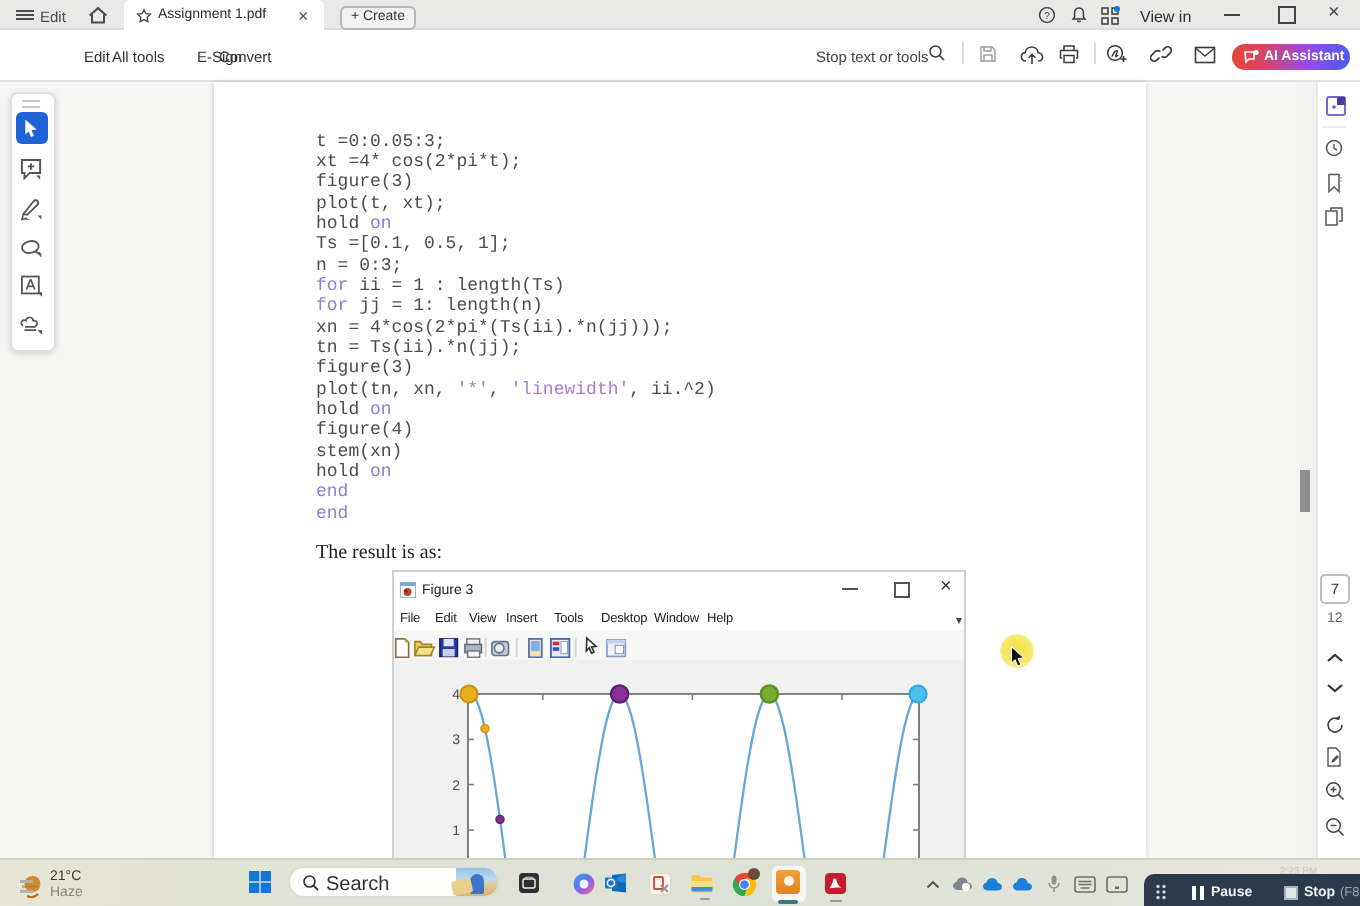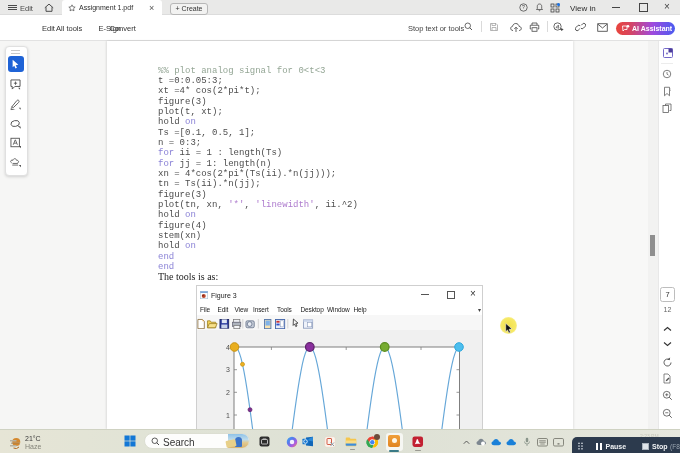--- a/index.html
+++ b/index.html
@@ -147,41 +147,41 @@
   <rect x="3" y="3.5" width="13" height="13" fill="none" stroke="#555" stroke-width="1.4"></rect>
   <path d="M6.5 13.5 L9.5 6 h0.4 l3 7.5 M7.6 11 h4.2" fill="none" stroke="#555" stroke-width="1.3"></path>
   <path d="M16 17.5 h3.5 v3.5 z" fill="#555" transform="translate(-1,-2)"></path>
 </svg>
 <svg class="abs" style="left:9px;top:155px;" width="13" height="13" viewBox="0 0 20 20">
   <path d="M4 12 c-1.5-0.6-2-2.4-0.9-3.5 0.7-0.8 2-0.9 2.9-0.3 0.2-1.8 2-3 3.7-2.4 1.1 0.3 1.9 1.3 2 2.4 1.5-0.4 3 0.7 3 2.2 0 1-0.7 1.9-1.7 2.1" fill="none" stroke="#555" stroke-width="1.3"></path>
   <path d="M5 15.5 h9 M5.5 13 h8" stroke="#555" stroke-width="1.3"></path>
   <path d="M16 17.5 h3.5 v3.5 z" fill="#555" transform="translate(-1,-2)"></path>
 </svg>
 
-<pre class="abs" style="left:158px;top:65.5px;margin:0;font-family:'Liberation Mono',monospace;font-size:9px;line-height:10.35px;color:#4d4d4d;"><span style="color:#94a695">%% plot analog signal for 0&lt;t&lt;3</span>
+<pre class="abs" style="left:158px;top:65.5px;margin:0;font-family:'Liberation Mono',monospace;font-size:9px;line-height:10.35px;color:#4d4d4d;">
 t =0:0.05:3;
 xt =4* cos(2*pi*t);
 figure(3)
 plot(t, xt);
 hold <span style="color:#8a82d6">on</span>
 Ts =[0.1, 0.5, 1];
 n = 0:3;
 <span style="color:#8a82d6">for</span> ii = 1 : length(Ts)
 <span style="color:#8a82d6">for</span> jj = 1: length(n)
 xn = 4*cos(2*pi*(Ts(ii).*n(jj)));
 tn = Ts(ii).*n(jj);
 figure(3)
 plot(tn, xn, <span style="color:#ae7cce">'*'</span>, <span style="color:#ae7cce">'linewidth'</span>, ii.^2)
 hold <span style="color:#8a82d6">on</span>
 figure(4)
 stem(xn)
 hold <span style="color:#8a82d6">on</span>
 <span style="color:#8a82d6">end</span>
 <span style="color:#8a82d6">end</span></pre>
-<div class="abs" style="left:158px;top:271px;font-family:'Liberation Serif',serif;font-size:10px;color:#222;">The tools is as:</div>
+<div class="abs" style="left:158px;top:271px;font-family:'Liberation Serif',serif;font-size:10px;color:#222;">The result is as:</div>
 
 <div class="abs" style="left:196px;top:285px;width:287px;height:146px;background:#ffffff;border:1px solid #cfcfcf;box-sizing:border-box;"></div>
 
 <svg class="abs" style="left:199.5px;top:291px;" width="8" height="8" viewBox="0 0 16 16">
   <rect x="0.5" y="0.5" width="15" height="15" fill="#fdfdfd" stroke="#9db4cc"></rect>
   <rect x="0.5" y="0.5" width="15" height="3.5" fill="#7da7d8"></rect>
   <circle cx="7.5" cy="10" r="4" fill="#b8452c"></circle>
   <circle cx="6" cy="9" r="1.5" fill="#7a1f10"></circle>
 </svg>
 <div class="abs" style="left:211px;top:291.5px;font-size:7px;color:#222;">Figure 3</div>

